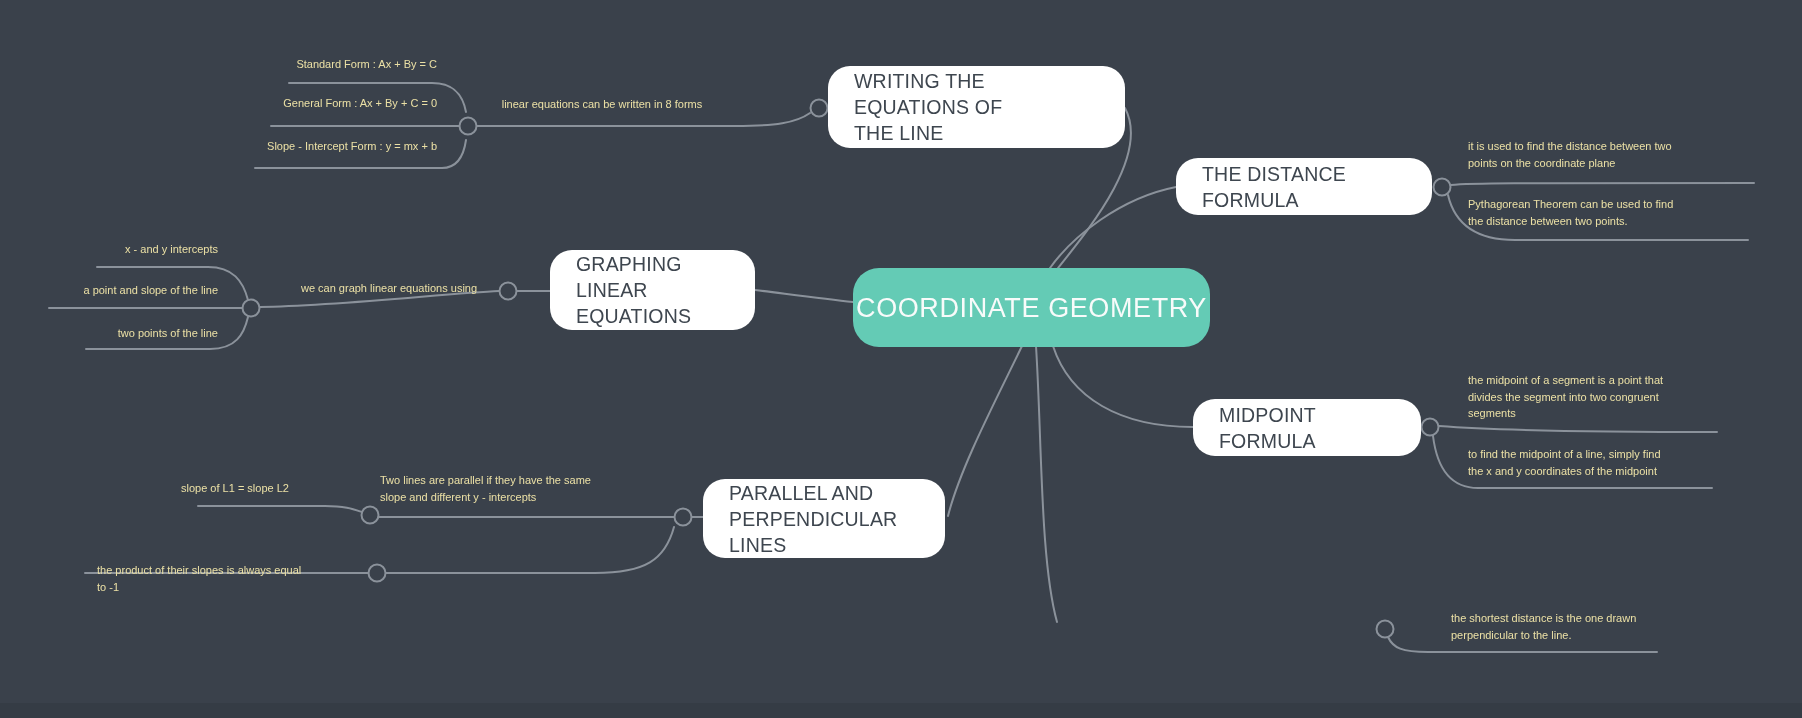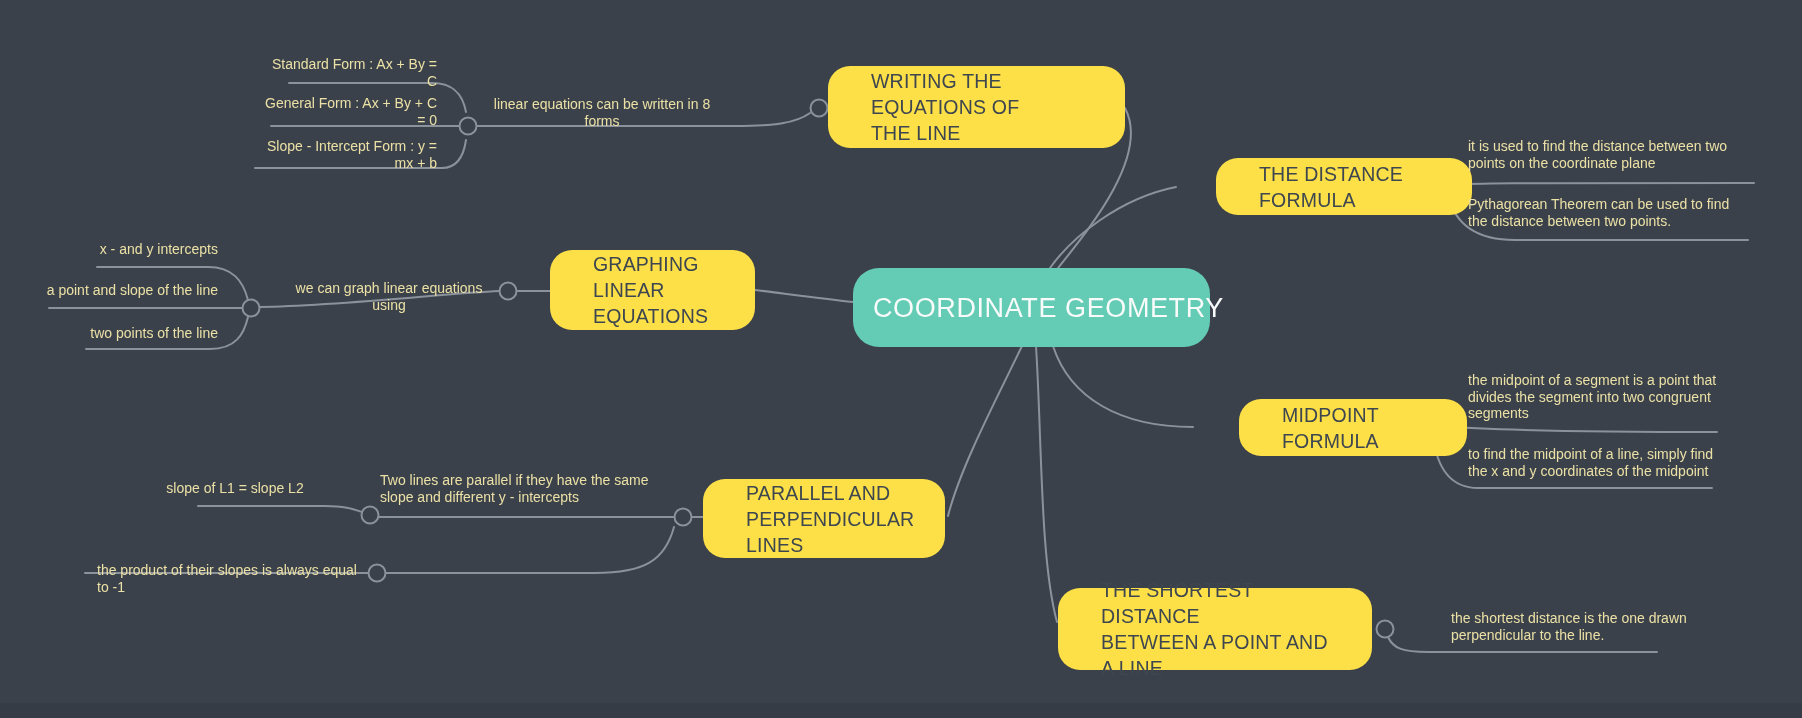--- a/index.html
+++ b/index.html
@@ -5,33 +5,33 @@
   html,body{margin:0;padding:0;background:#3A414B;}
   .stage{
     position:relative;width:1802px;height:718px;overflow:hidden;
     background:#3A414B;
     font-family:"Liberation Sans", sans-serif;
   }
   svg.wires{position:absolute;left:0;top:0;width:1802px;height:718px;}
   svg.wires path{fill:none;stroke:#8B929B;stroke-width:2;stroke-linecap:round;}
   svg.wires circle{fill:#3A414B;stroke:#8B929B;stroke-width:2;}
   .node{
-    position:absolute;background:#fde047;border-radius:22px;
+    position:absolute;background:#ffffff;border-radius:22px;
     color:#3E464F;display:flex;align-items:center;
     font-size:19.5px;line-height:26px;font-weight:500;
-    padding:0 43px;box-sizing:border-box;white-space:pre-line;
+    padding:0 26px;box-sizing:border-box;white-space:pre-line;
     letter-spacing:.2px;cursor:pointer;
   }
   .node-central{
     background:#64CBB5;color:#F8FBFA;border-radius:26px;
-    font-size:27px;letter-spacing:.6px;
+    font-size:27px;letter-spacing:.6px;justify-content:center;
     font-weight:400;white-space:nowrap;padding:0 20px;
   }
   .leaf{
-    position:absolute;color:#EBE0A5;font-size:14px;line-height:16.5px;
+    position:absolute;color:#EBE0A5;font-size:11px;line-height:16.5px;
     white-space:pre-line;cursor:pointer;
   }
   .ra{text-align:right;}
   .ca{text-align:center;}
   .footer-strip{position:absolute;left:0;bottom:0;width:100%;height:15px;background:#353C45;}
 </style>
 </head>
 <body>
 
 <div class="stage">
@@ -83,42 +83,38 @@
 
   <div class="node node-central" style="left:853px;top:268px;width:357px;height:79px;">
     <span>COORDINATE GEOMETRY</span>
   </div>
 
   <div class="node" style="left:828px;top:66px;width:297px;height:82px;">
     <span>WRITING THE EQUATIONS OF
 THE LINE</span>
   </div>
 
-  <div class="node" style="left:1216px;top:158px;width:256px;height:57px;">
+  <div class="node" style="left:1176px;top:158px;width:256px;height:57px;">
     <span>THE DISTANCE FORMULA</span>
   </div>
 
   <div class="node" style="left:550px;top:250px;width:205px;height:80px;">
     <span>GRAPHING LINEAR
 EQUATIONS</span>
   </div>
 
-  <div class="node" style="left:1239px;top:399px;width:228px;height:57px;">
+  <div class="node" style="left:1193px;top:399px;width:228px;height:57px;">
     <span>MIDPOINT FORMULA</span>
   </div>
 
   <div class="node" style="left:703px;top:479px;width:242px;height:79px;">
     <span>PARALLEL AND
 PERPENDICULAR LINES</span>
   </div>
 
-  <div class="node" style="left:1058px;top:588px;width:314px;height:82px;">
-    <span>THE SHORTEST DISTANCE
-BETWEEN A POINT AND A LINE</span>
-  </div>
 
   <div class="leaf ra" style="left:260px;top:56px;width:177px;">Standard Form : Ax + By = C</div>
   <div class="leaf ra" style="left:260px;top:95px;width:177px;">General Form : Ax + By + C = 0</div>
   <div class="leaf ra" style="left:250px;top:138px;width:187px;">Slope - Intercept Form : y = mx + b</div>
   <div class="leaf ca" style="left:477px;top:96px;width:250px;">linear equations can be written in 8 forms</div>
 
   <div class="leaf ra" style="left:60px;top:241px;width:158px;">x - and y intercepts</div>
   <div class="leaf ra" style="left:40px;top:282px;width:178px;">a point and slope of the line</div>
   <div class="leaf ra" style="left:60px;top:325px;width:158px;">two points of the line</div>
   <div class="leaf ca" style="left:283px;top:280px;width:212px;">we can graph linear equations using</div>

